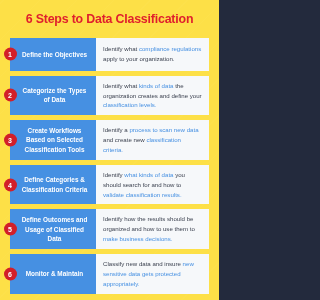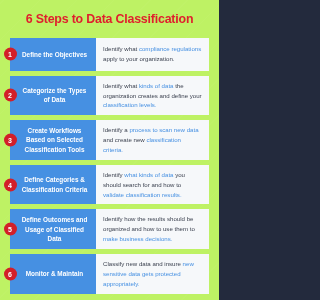--- a/index.html
+++ b/index.html
@@ -4,21 +4,21 @@
 <style>
   html,body{margin:0;padding:0;}
   body{
     width:219px;height:300px;overflow:hidden;
     background:#232a3d;
     font-family:"Liberation Sans", sans-serif;
     -webkit-font-smoothing:antialiased;
   }
   #page{
     position:relative;width:219px;height:300px;
-    background:#bef264;
+    background:#fde047;
     overflow:hidden;
   }
   
   #stripes{
     position:absolute;inset:0;
     background-image:repeating-linear-gradient(
       -45deg,
       rgba(255,255,255,0.022) 0px,
       rgba(255,255,255,0.022) 1px,
       rgba(255,255,255,0) 1px,

